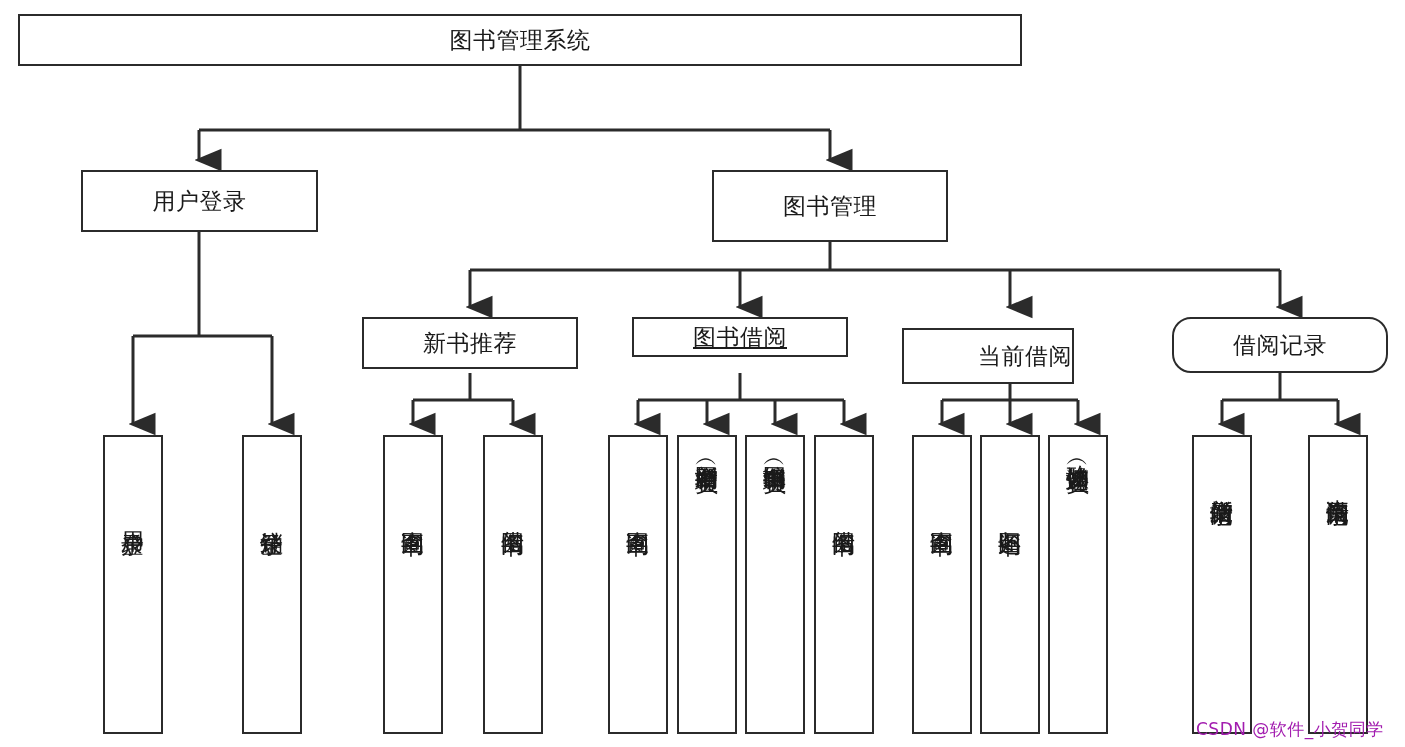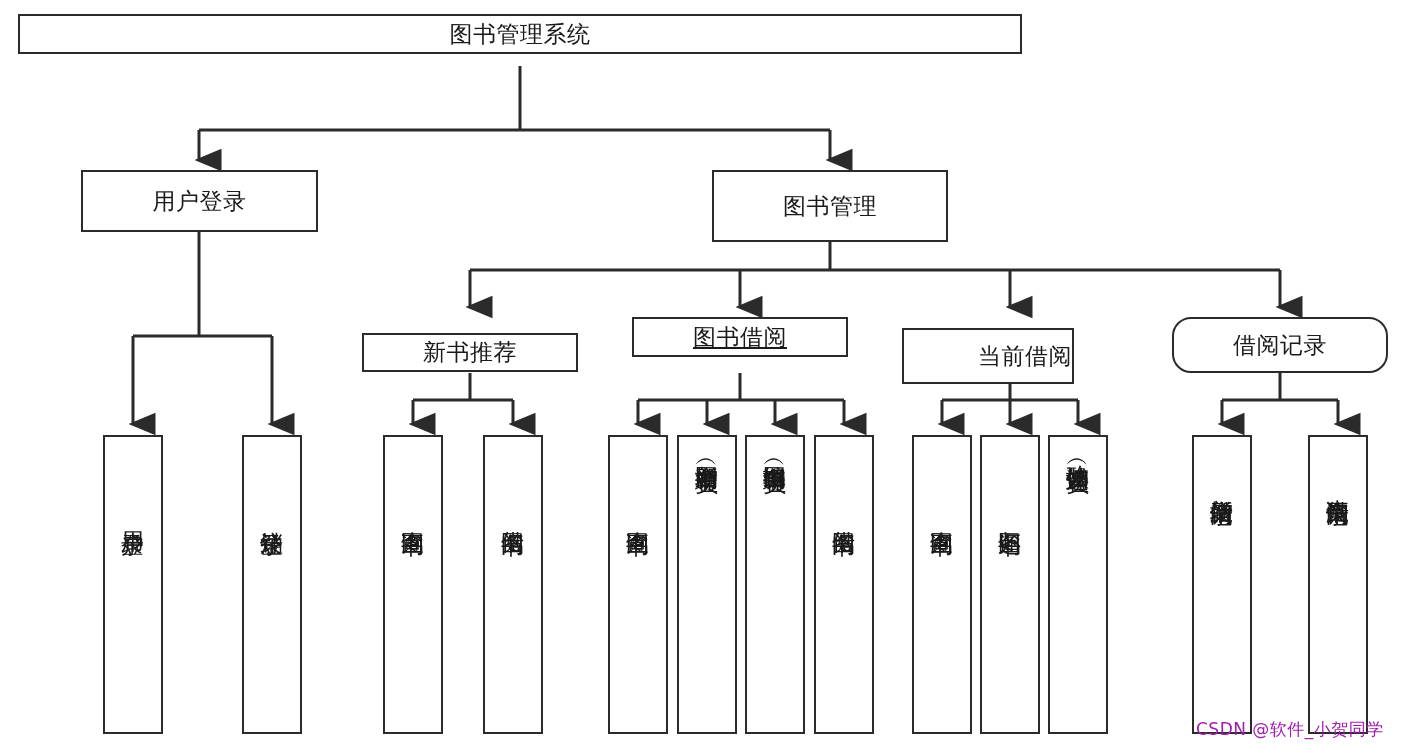--- a/index.html
+++ b/index.html
@@ -115,32 +115,32 @@
       <path d="M 1010 400 L 1010 424" marker-end="url(#arrow)"></path>
       <path d="M 1078 400 L 1078 424" marker-end="url(#arrow)"></path>
 
       <path d="M 1280 373 L 1280 400"></path>
       <path d="M 1222 400 L 1338 400"></path>
       <path d="M 1222 400 L 1222 424" marker-end="url(#arrow)"></path>
       <path d="M 1338 400 L 1338 424" marker-end="url(#arrow)"></path>
     </g>
   </svg>
 
-  <div class="node root horizontal" style="left:18px; top:14px; width:1004px; height:40px;">
+  <div class="node root horizontal" style="left:18px; top:14px; width:1004px; height:52px;">
     <span class="node-label">图书管理系统</span>
   </div>
 
   <div class="node horizontal" style="left:81px; top:170px; width:237px; height:62px;">
     <span class="node-label">用户登录</span>
   </div>
   <div class="node horizontal" style="left:712px; top:170px; width:236px; height:72px;">
     <span class="node-label">图书管理</span>
   </div>
 
-  <div class="node horizontal" style="left:362px; top:317px; width:216px; height:39px;margin-top:16px;">
+  <div class="node horizontal" style="left:362px; top:317px; width:216px; height:52px;">
     <span class="node-label">新书推荐</span>
   </div>
   <div class="node horizontal" style="left:632px; top:317px; width:216px; height:40px;text-decoration:underline;">
     <span class="node-label">图书借阅</span>
   </div>
   <div class="node horizontal" style="left:902px; top:328px; width:172px; height:56px;justify-content:flex-end;">
     <span class="node-label">当前借阅</span>
   </div>
   <div class="node horizontal" style="left:1172px; top:317px; width:216px; height:56px;border-radius:19px;">
     <span class="node-label">借阅记录</span>

